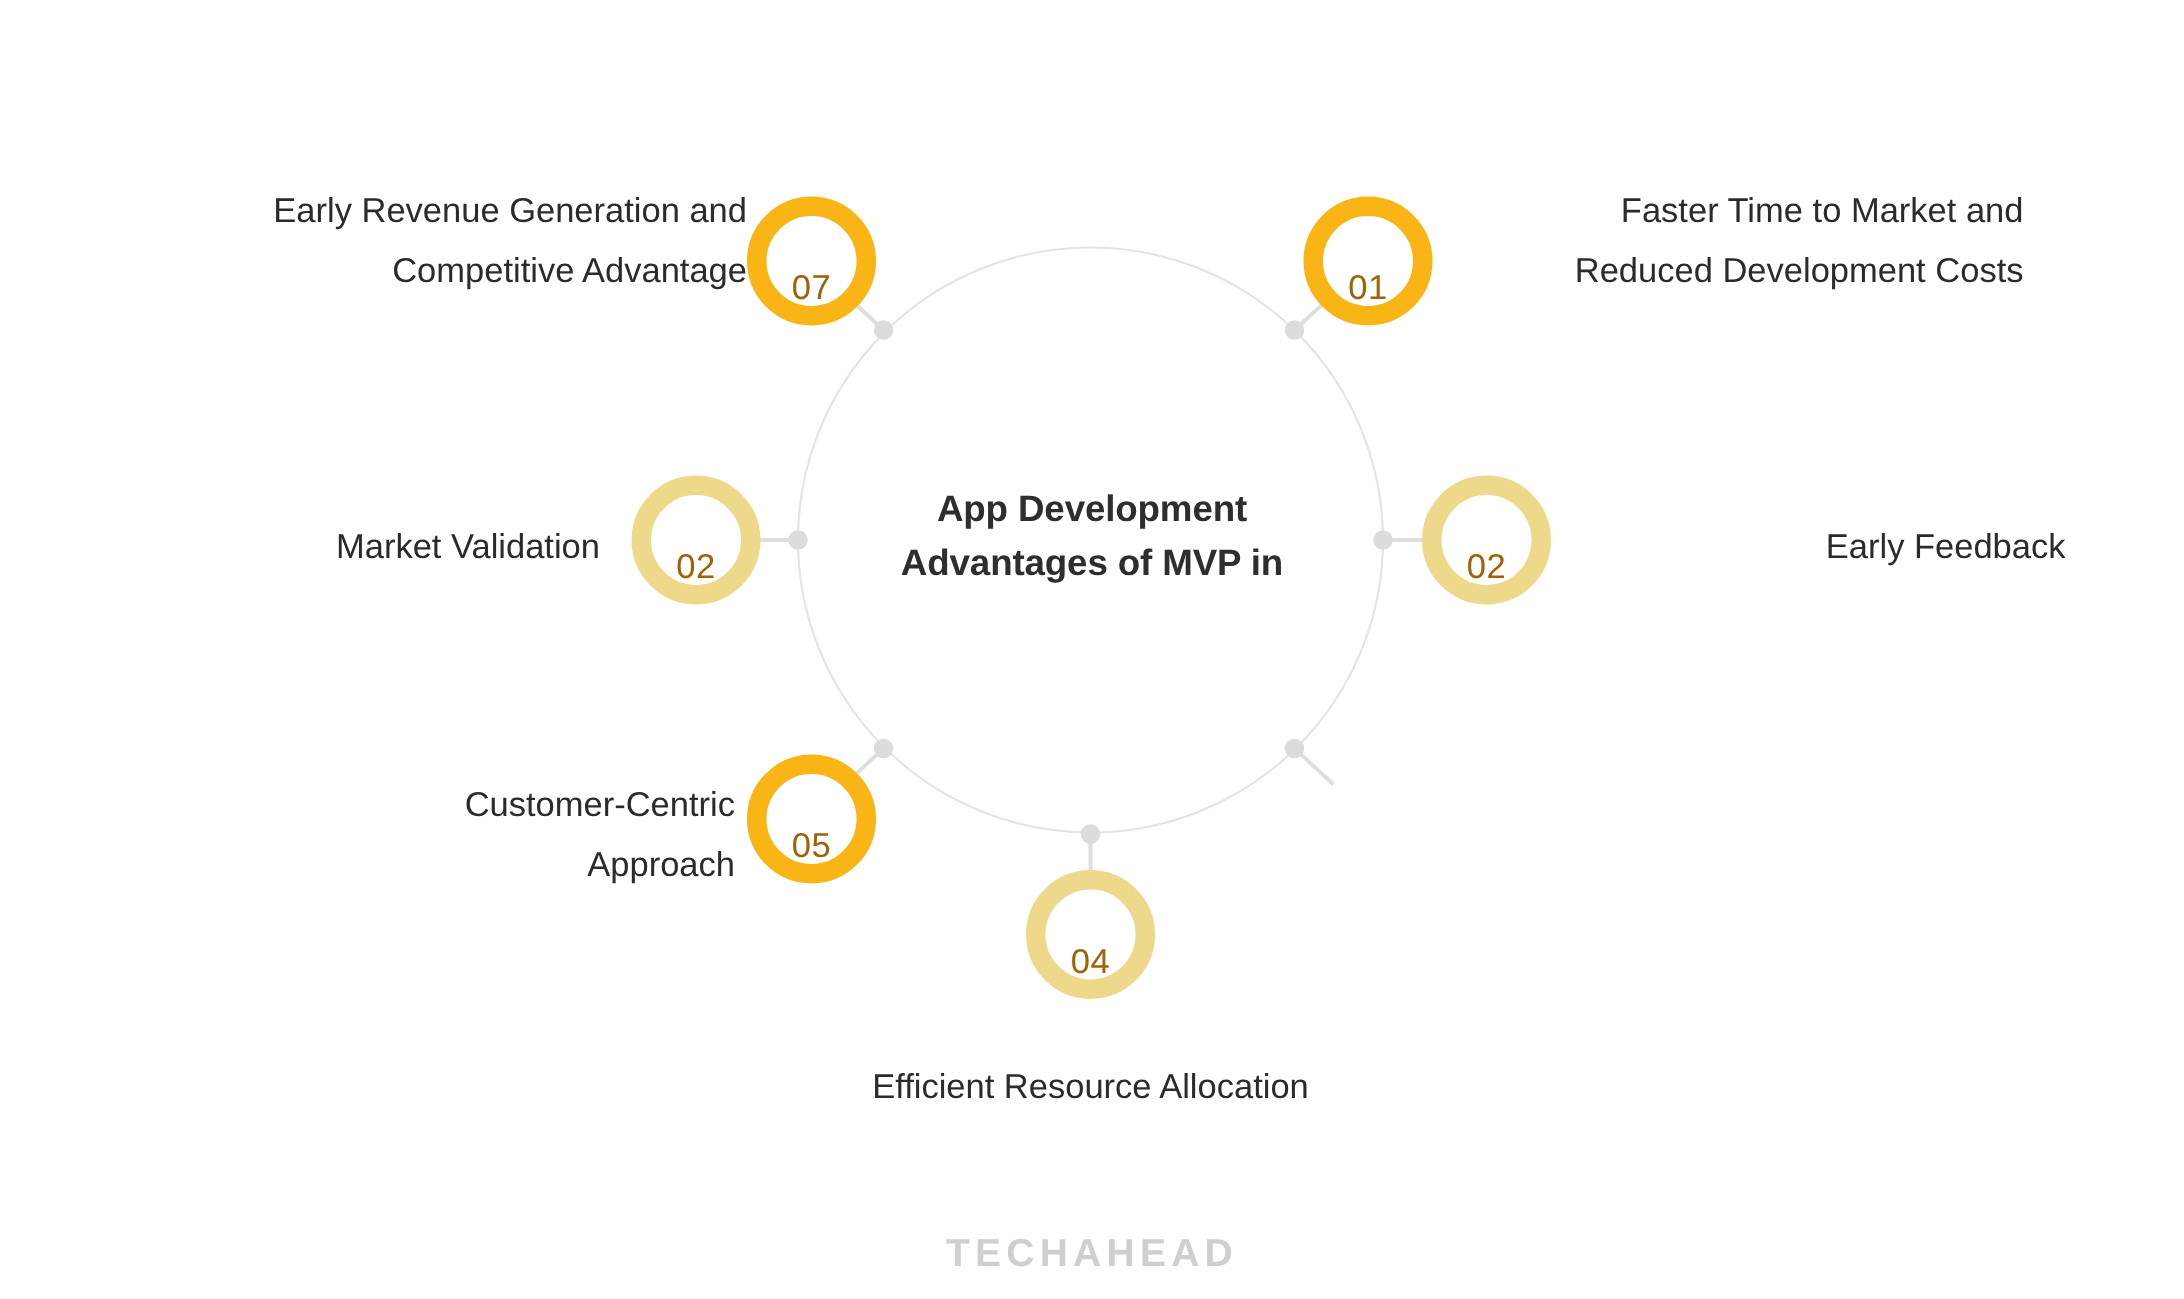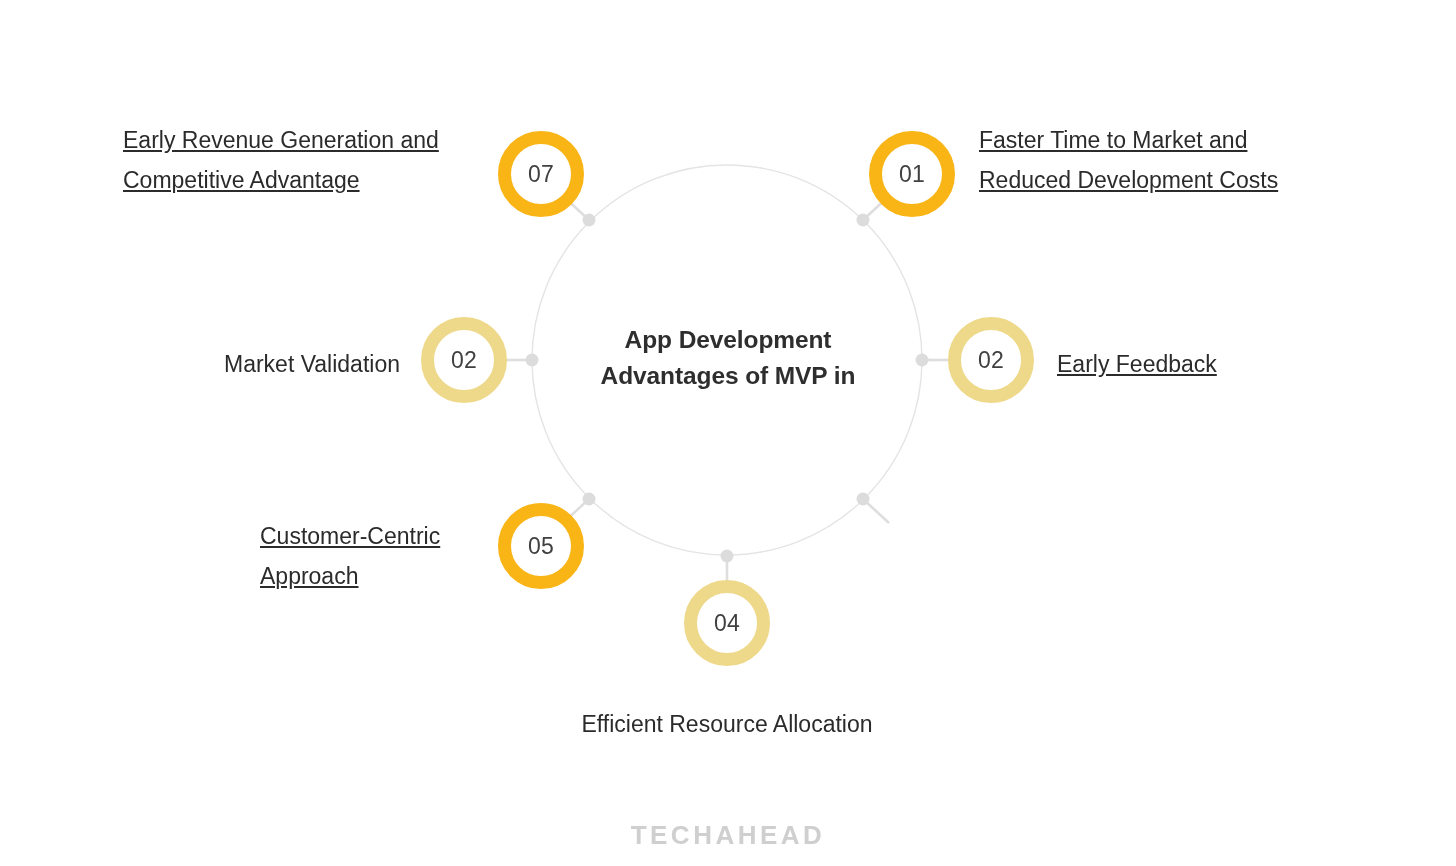--- a/index.html
+++ b/index.html
@@ -47,45 +47,45 @@
   .badge {
     position: absolute;
     width: 86px;
     height: 86px;
     border-radius: 50%;
     box-sizing: border-box;
     border-width: 13px;
     border-style: solid;
     background: #ffffff;
     display: flex;
-    align-items: center;
+    align-items: flex-end;
     justify-content: center;
     font-size: 23px;
-    color: #404040;
+    color: #a16207;
     letter-spacing: 0.3px;
   }
   .badge.strong { border-color: #f9b415; }
   .badge.soft   { border-color: #eed98b; }
 
   .badge-num {
     display: block;
     line-height: 1;
     transform: translateY(-0.5px);
   }
 
   
   .label {
     position: absolute;
     font-size: 23px;
     line-height: 1.72;
     color: #2b2b2b;
     white-space: pre-line;
   }
   .label.align-right { text-align: right; }
-  .label.align-left  { text-align: left; text-decoration: underline; }
+  .label.align-left  { text-align: right; }
   .label.align-center{ text-align: center; margin-top: 16px; }
 
   
   .watermark {
     position: absolute;
     left: 0;
     top: 820px;
     width: 1456px;
     text-align: center;
     font-size: 26px;

